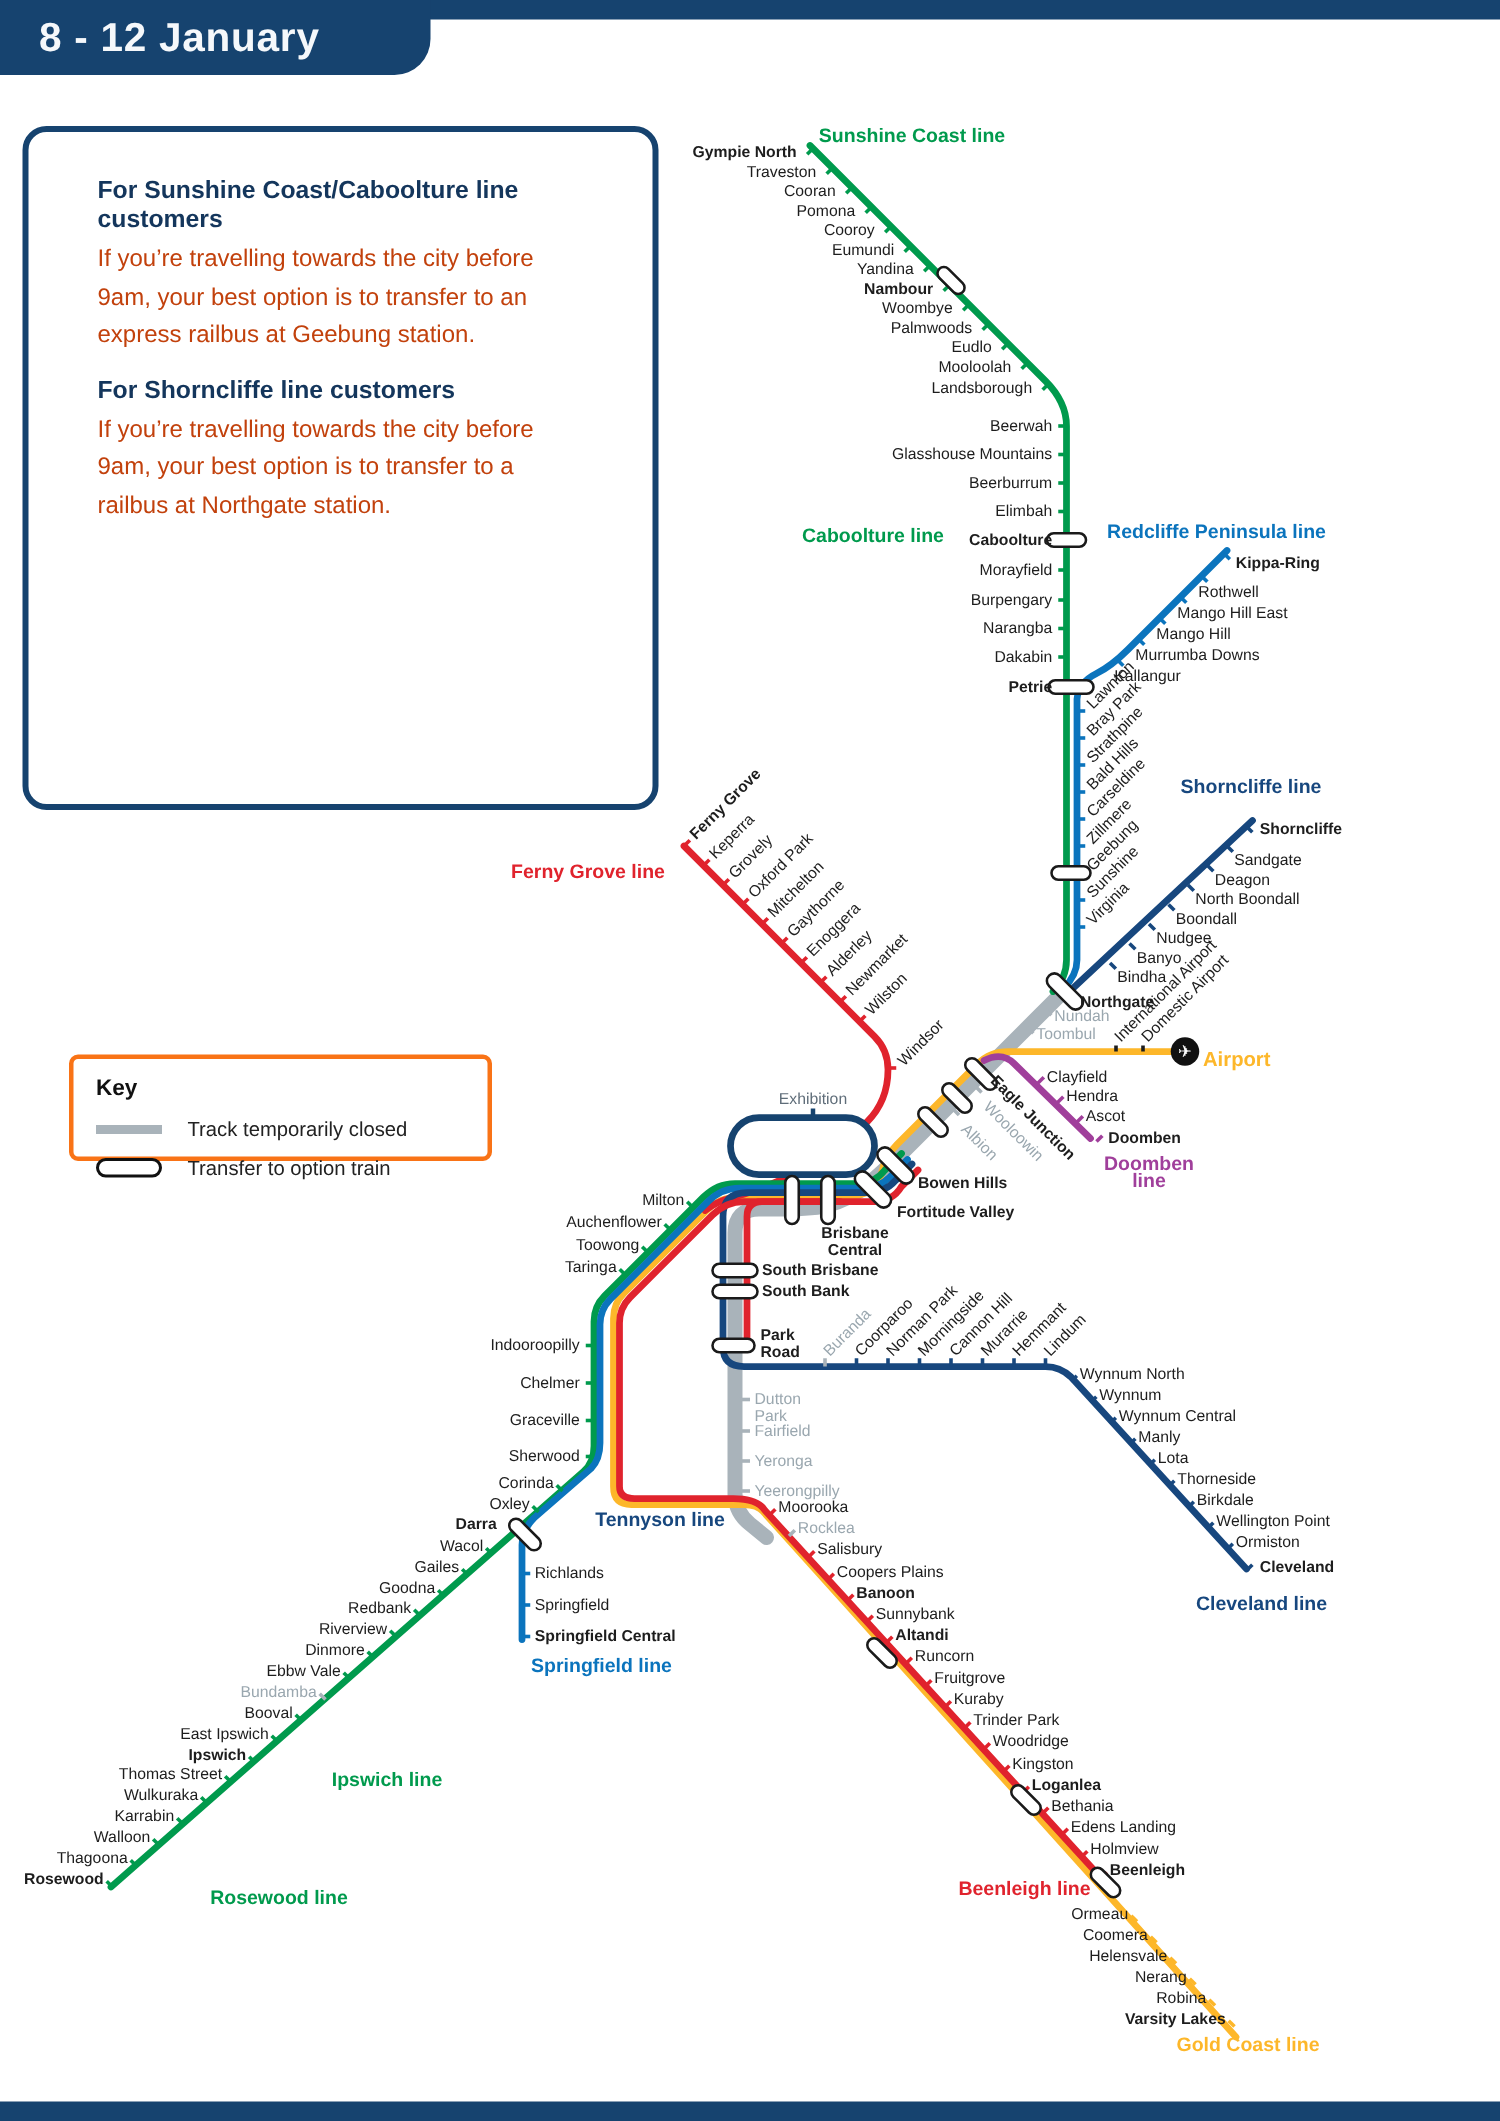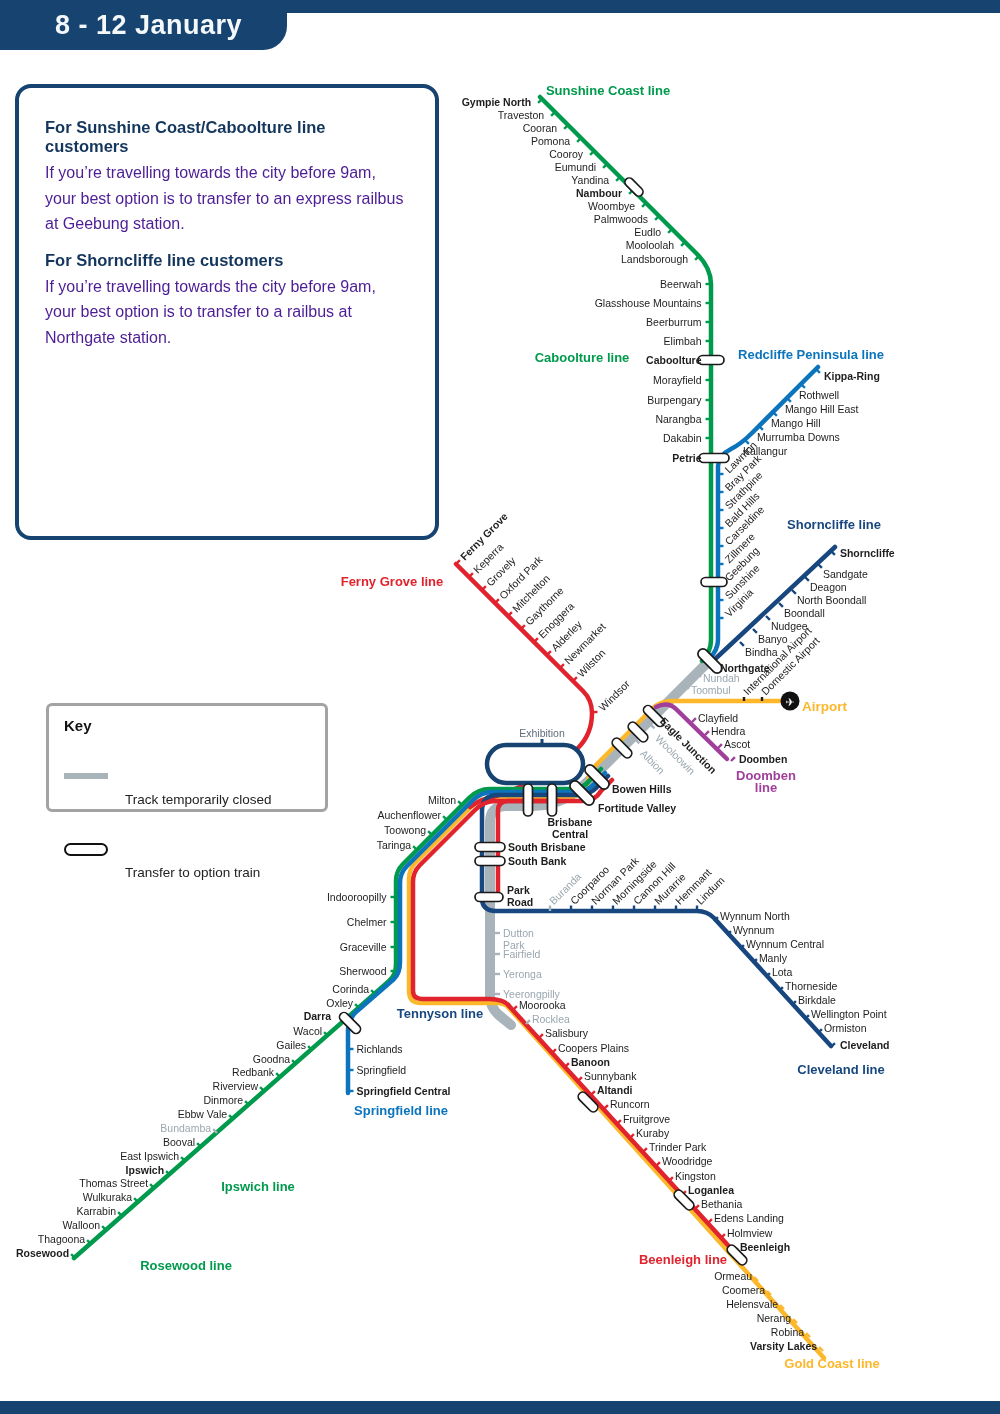--- a/index.html
+++ b/index.html
@@ -2,36 +2,36 @@
 <html><head>
 <meta charset="utf-8">
 <style>
   html,body{margin:0;padding:0;background:#e9edf0;}
   .page{position:relative;width:1000px;height:1414px;background:#ffffff;
         font-family:"Liberation Sans",sans-serif;overflow:hidden;}
   .top-strip{position:absolute;top:0;left:0;width:100%;height:13px;background:#16436f;}
   .bottom-strip{position:absolute;bottom:0;left:0;width:100%;height:13px;background:#16436f;}
   .header-band{position:absolute;top:0;left:0;width:287px;height:50px;background:#16436f;
         border-bottom-right-radius:24px;color:#f5f8fb;font-size:27px;font-weight:bold;
-        line-height:50px;padding-left:55px;box-sizing:border-box;letter-spacing:.5px;z-index:3;}
+        line-height:50px;padding-left:26px;box-sizing:border-box;letter-spacing:.5px;z-index:3;}
   .notice-box{position:absolute;left:15px;top:84px;width:424px;height:456px;background:#fff;
         border:4px solid #16436f;border-radius:16px;box-sizing:border-box;
-        padding:24px 26px;z-index:2;}
+        padding:24px 46px;z-index:2;}
   .notice h3{font-size:16.5px;color:#14365c;margin:14px 0 4px 0;}
   .notice:first-child h3{margin-top:6px;}
-  .notice p{font-size:16px;color:#4c1d95;line-height:1.6;margin:0;}
-  .key-box{position:absolute;left:46px;top:703px;width:282px;height:109px;background:#fff;
-        border:3px solid #a3a3a3;border-radius:6px;box-sizing:border-box;
+  .notice p{font-size:16px;color:#c2410c;line-height:1.6;margin:0;}
+  .key-box{position:absolute;left:46px;top:703px;width:282px;height:71px;background:#fff;
+        border:3px solid #f97316;border-radius:6px;box-sizing:border-box;
         padding:11px 0 0 15px;z-index:2;}
   .key-title{font-size:15px;font-weight:bold;color:#111;}
   .key-row{display:flex;align-items:center;margin-top:11px;}
   .key-swatch{width:44px;height:6px;background:#a9b3ba;margin-right:17px;flex:0 0 auto;}
   .key-oval{width:44px;height:13px;background:#fff;border:2.2px solid #111;border-radius:8px;
         margin-right:17px;box-sizing:border-box;flex:0 0 auto;}
-  .key-label{font-size:13.5px;color:#222;margin-top:47px;}
+  .key-label{font-size:13.5px;color:#222;}
   svg.map{position:absolute;left:0;top:0;z-index:1;}
   svg text{font-family:"Liberation Sans",sans-serif;}
 </style>
 </head>
 <body>
 
 <div class="page">
   <div class="top-strip"></div>
   <div class="header-band">
     <span>8 - 12 January</span>

